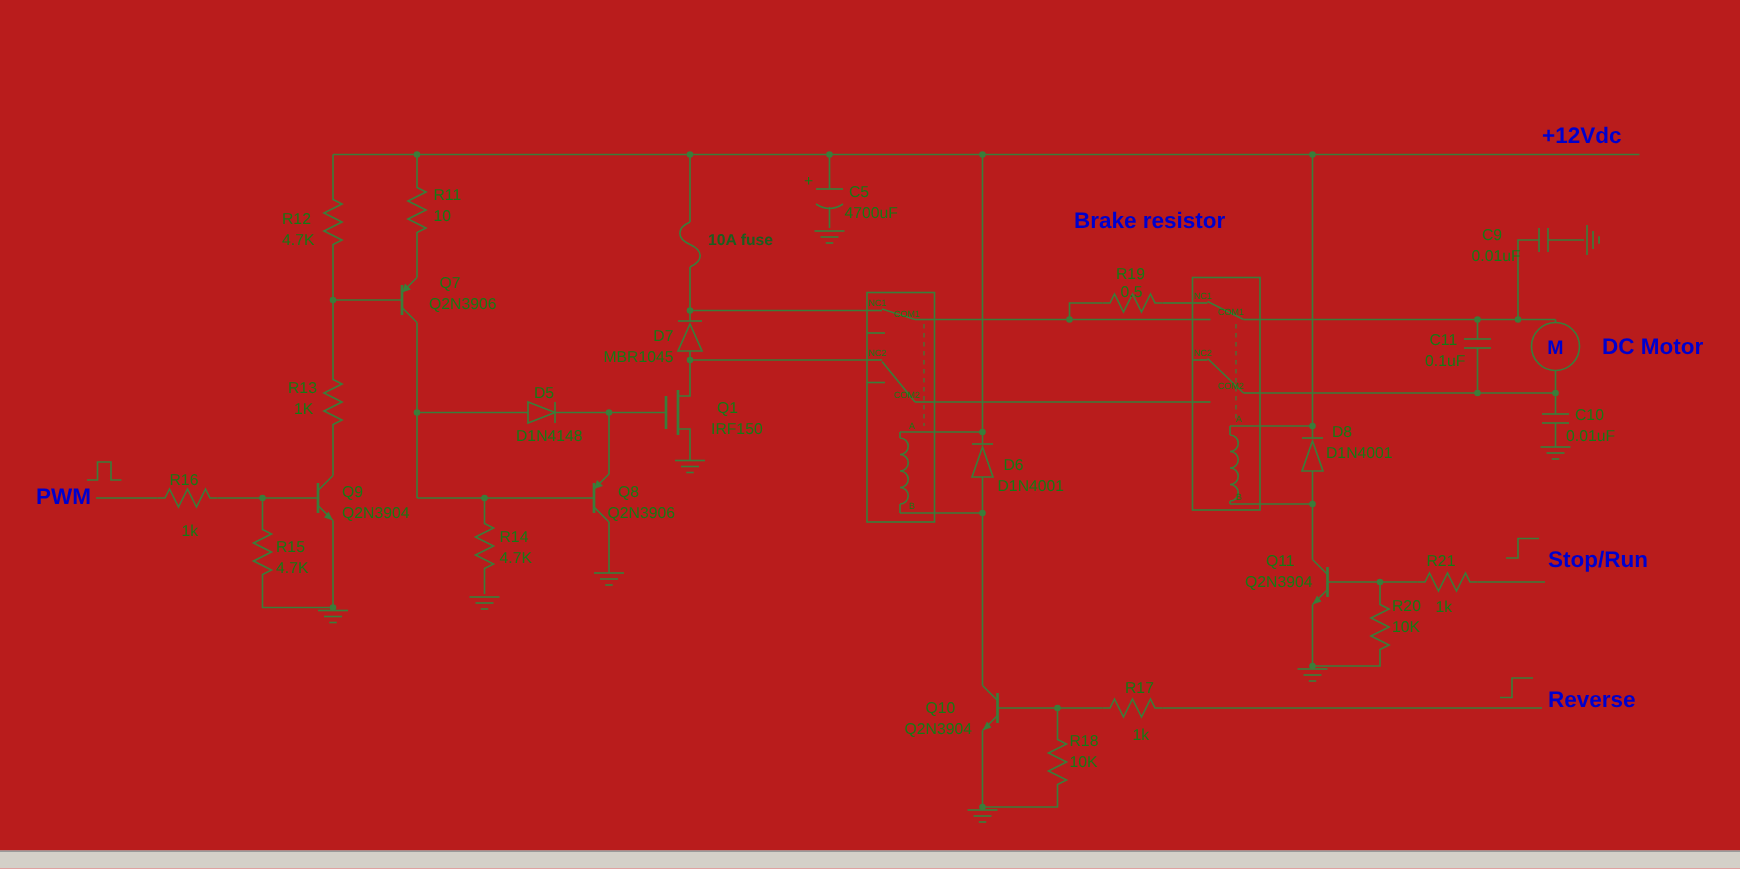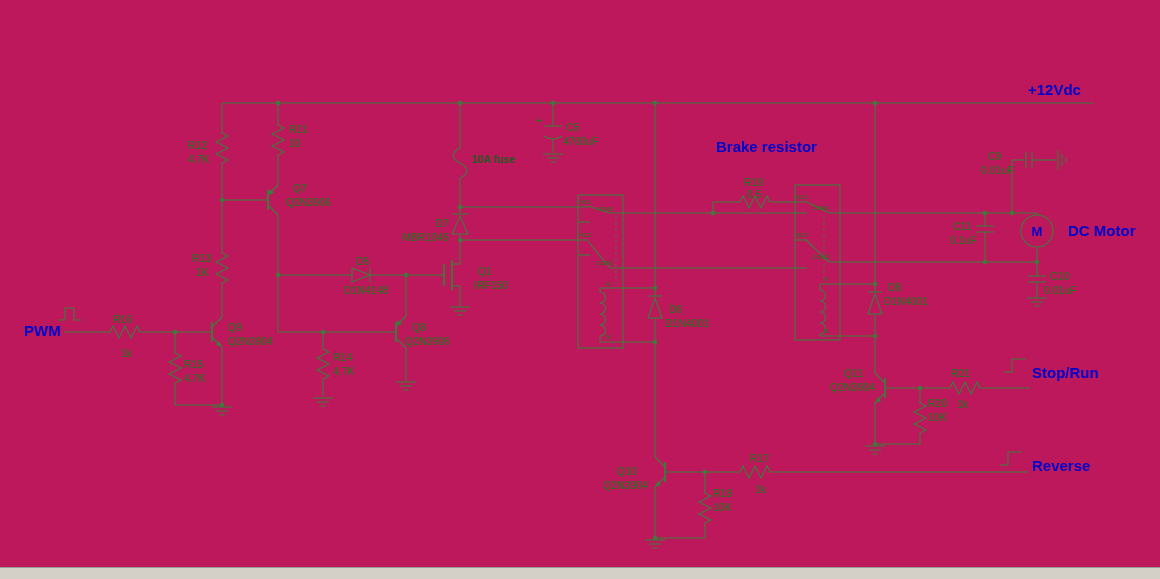--- a/index.html
+++ b/index.html
@@ -1,16 +1,16 @@
 <!DOCTYPE html>
 <html><head>
 <meta charset="utf-8">
 <style>
   html,body{margin:0;padding:0;background:#fff;}
-  #stage{position:relative;width:1160px;height:579px;background:#be185d;overflow:hidden;
+  #stage{position:relative;width:1160px;height:579px;background:#b91c1c;overflow:hidden;
          font-family:"Liberation Sans",sans-serif;}
   #schem{position:absolute;left:0;top:0;}
   #schem path,#schem line,#schem rect,#schem circle,#schem polygon{
      stroke:#3a7d3a;stroke-width:1.1;fill:none;}
   #schem .bar{stroke-width:1.8;}
   #schem .dash{stroke-dasharray:3,3;stroke-width:0.8;}
   #schem .dot{fill:#3a7d3a;stroke:none;}
   #schem .arrow{fill:#3a7d3a;stroke:none;}
   #schem text{stroke:none;fill:#157a15;font-family:"Liberation Sans",sans-serif;font-size:10.5px;}
   #schem text.tiny{font-size:6px;}

